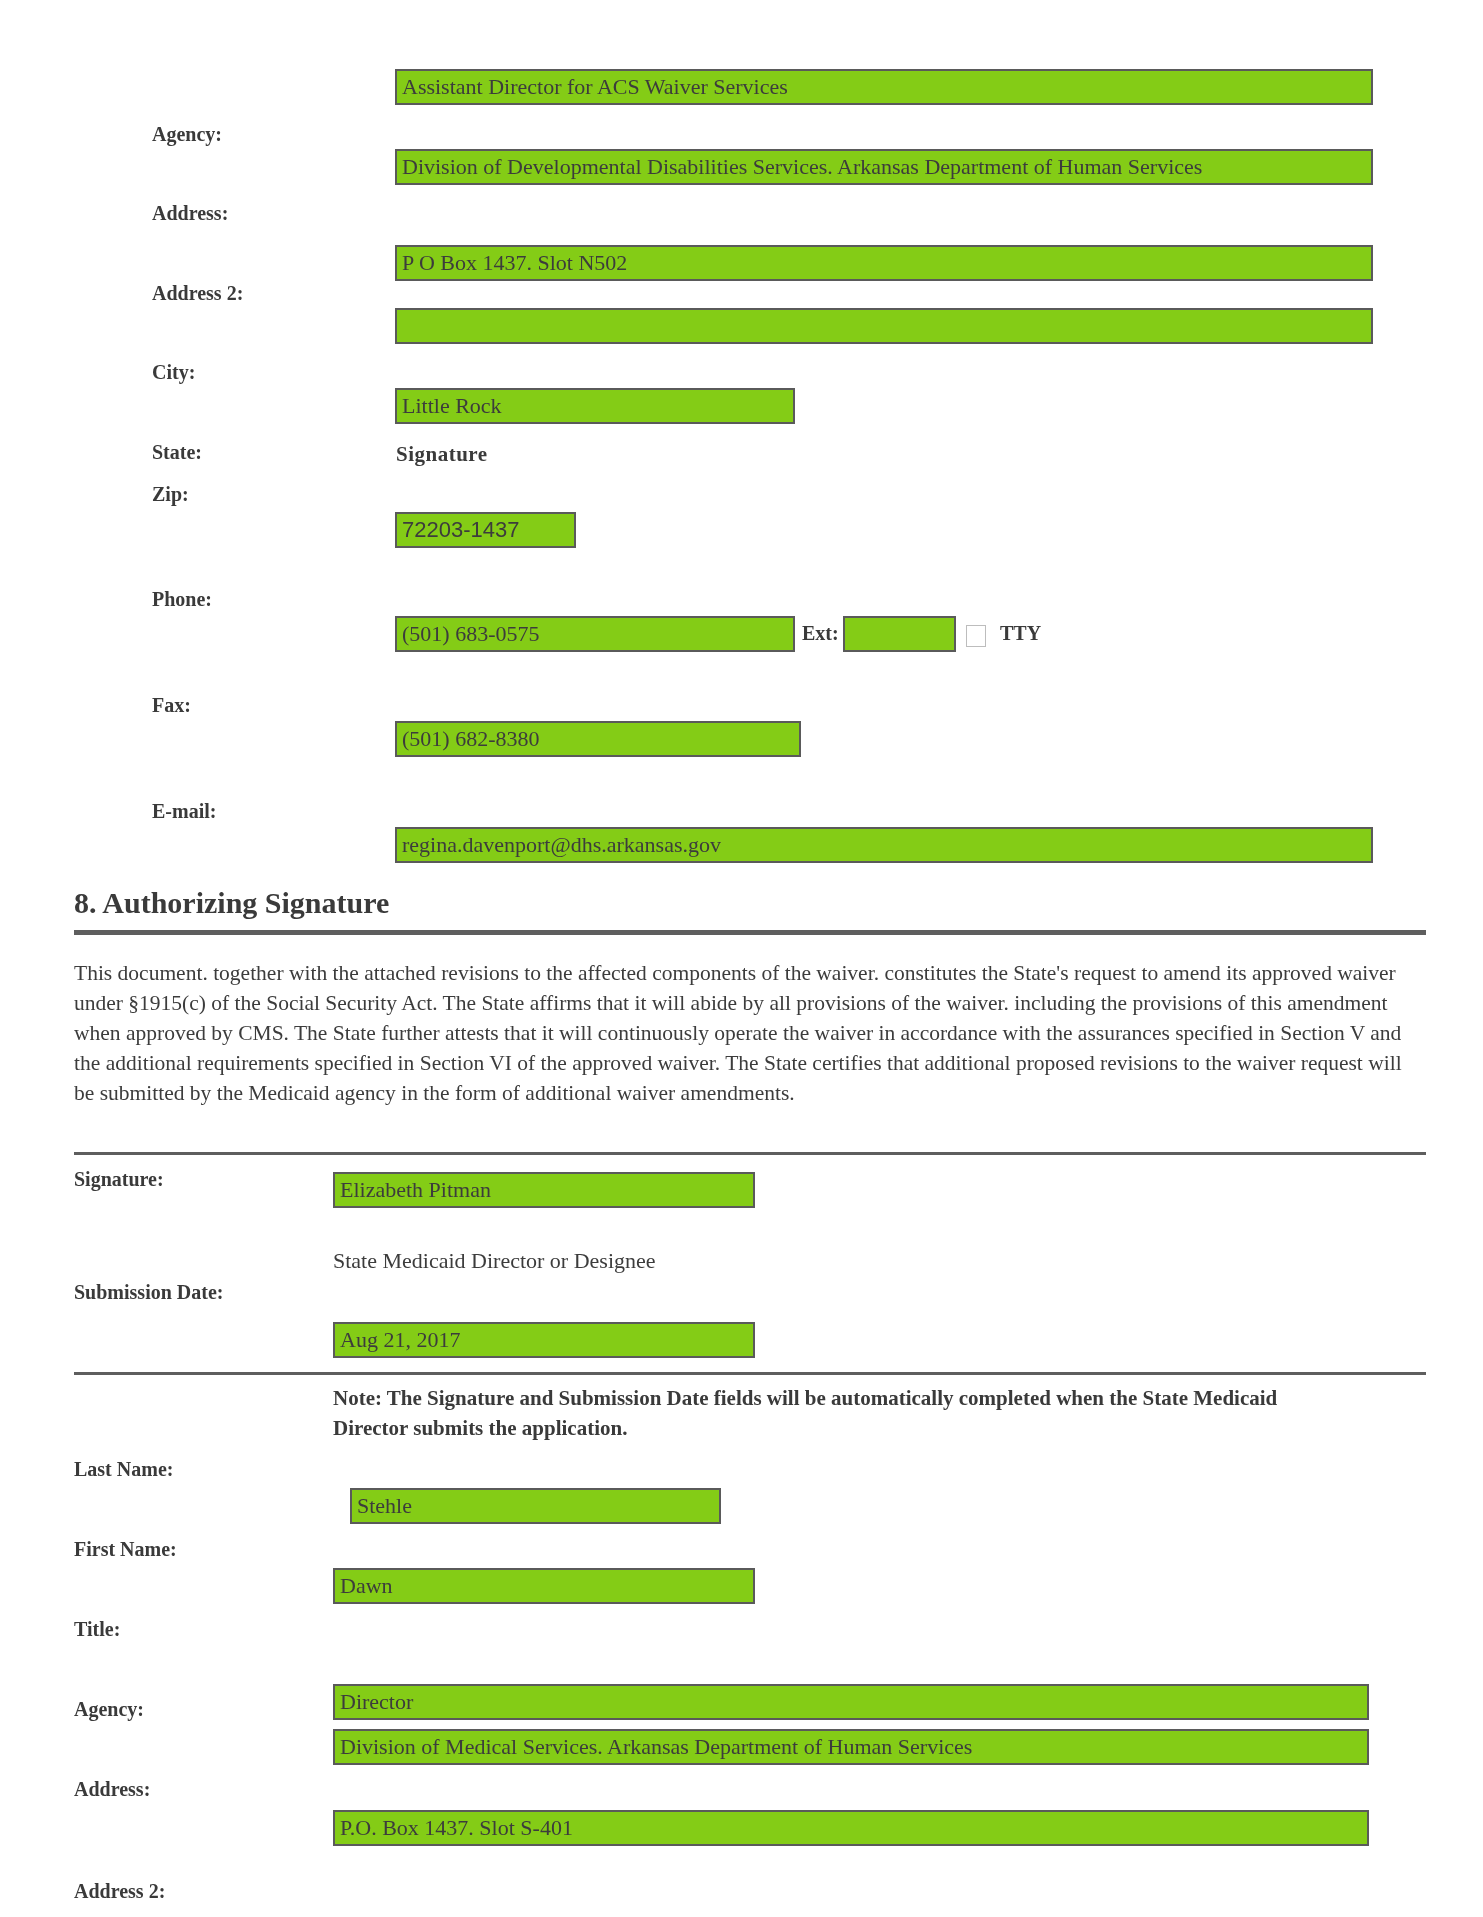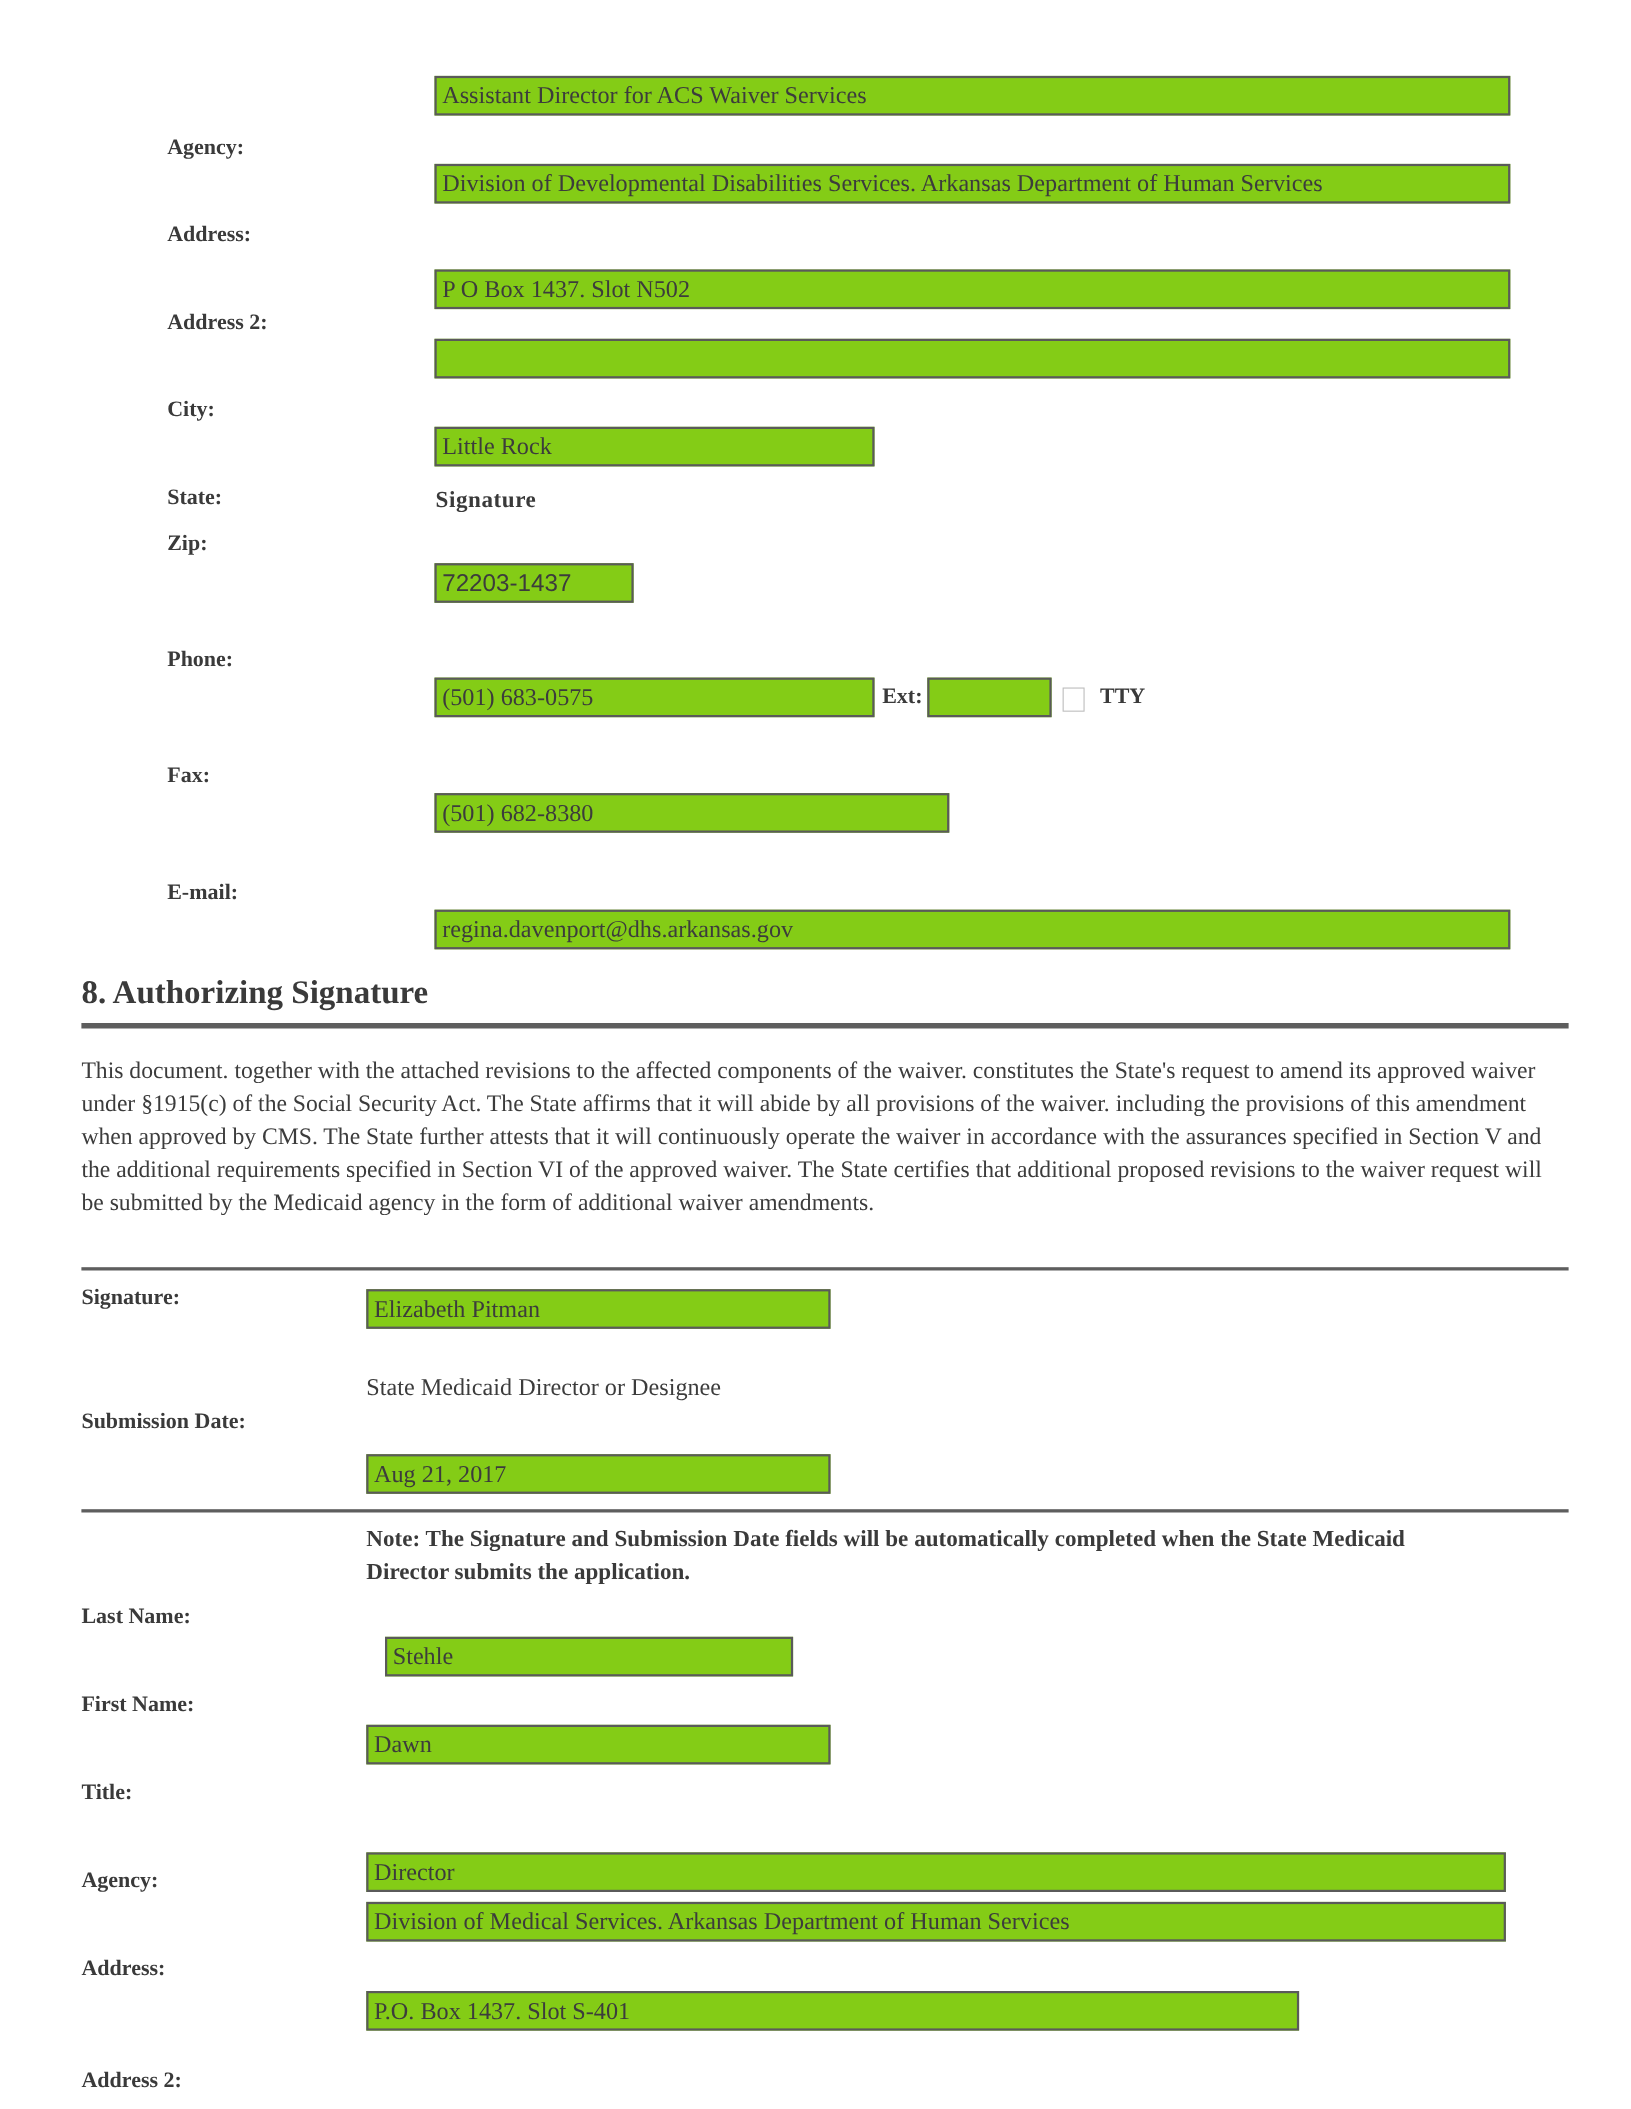--- a/index.html
+++ b/index.html
@@ -42,21 +42,21 @@
 <div class="box sans" style="left:395px; top:512px; width:181px;">72203-1437</div>
 
 <div class="lbl" style="left:152px; top:588px;">Phone:</div>
 <div class="box" style="left:395px; top:616px; width:400px;">(501) 683-0575</div>
 <div class="lbl" style="left:802px; top:622px;">Ext:</div>
 <div class="box" style="left:843px; top:616px; width:113px;"></div>
 <div class="checkbox" style="left:966px; top:625px;"></div>
 <div class="lbl" style="left:1000px; top:622px;">TTY</div>
 
 <div class="lbl" style="left:152px; top:694px;">Fax:</div>
-<div class="box" style="left:395px; top:721px; width:468px;">(501) 682-8380</div>
+<div class="box" style="left:395px; top:721px; width:406px;">(501) 682-8380</div>
 
 <div class="lbl" style="left:152px; top:800px;">E-mail:</div>
 <div class="box" style="left:395px; top:827px; width:978px;">regina.davenport@dhs.arkansas.gov</div>
 
 <div class="heading">8. Authorizing Signature</div>
 <div class="rule" style="top:930px; height:5px;"></div>
 
 <div class="para">This document. together with the attached revisions to the affected components of the waiver. constitutes the State's request to amend its approved waiver under §1915(c) of the Social Security Act. The State affirms that it will abide by all provisions of the waiver. including the provisions of this amendment when approved by CMS. The State further attests that it will continuously operate the waiver in accordance with the assurances specified in Section V and the additional requirements specified in Section VI of the approved waiver. The State certifies that additional proposed revisions to the waiver request will be submitted by the Medicaid agency in the form of additional waiver amendments.</div>
 <div class="rule" style="top:1152px; height:3px;"></div>
 
@@ -76,15 +76,15 @@
 <div class="lbl" style="left:74px; top:1538px;">First Name:</div>
 <div class="box" style="left:333px; top:1568px; width:422px;">Dawn</div>
 
 <div class="lbl" style="left:74px; top:1618px;">Title:</div>
 <div class="box" style="left:333px; top:1684px; width:1036px;">Director</div>
 
 <div class="lbl" style="left:74px; top:1698px;">Agency:</div>
 <div class="box" style="left:333px; top:1729px; width:1036px;">Division of Medical Services. Arkansas Department of Human Services</div>
 
 <div class="lbl" style="left:74px; top:1778px;">Address:</div>
-<div class="box" style="left:333px; top:1810px; width:848px;">P.O. Box 1437. Slot S-401</div>
+<div class="box" style="left:333px; top:1810px; width:1036px;">P.O. Box 1437. Slot S-401</div>
 
 <div class="lbl" style="left:74px; top:1880px;">Address 2:</div>
 
 </body></html>

